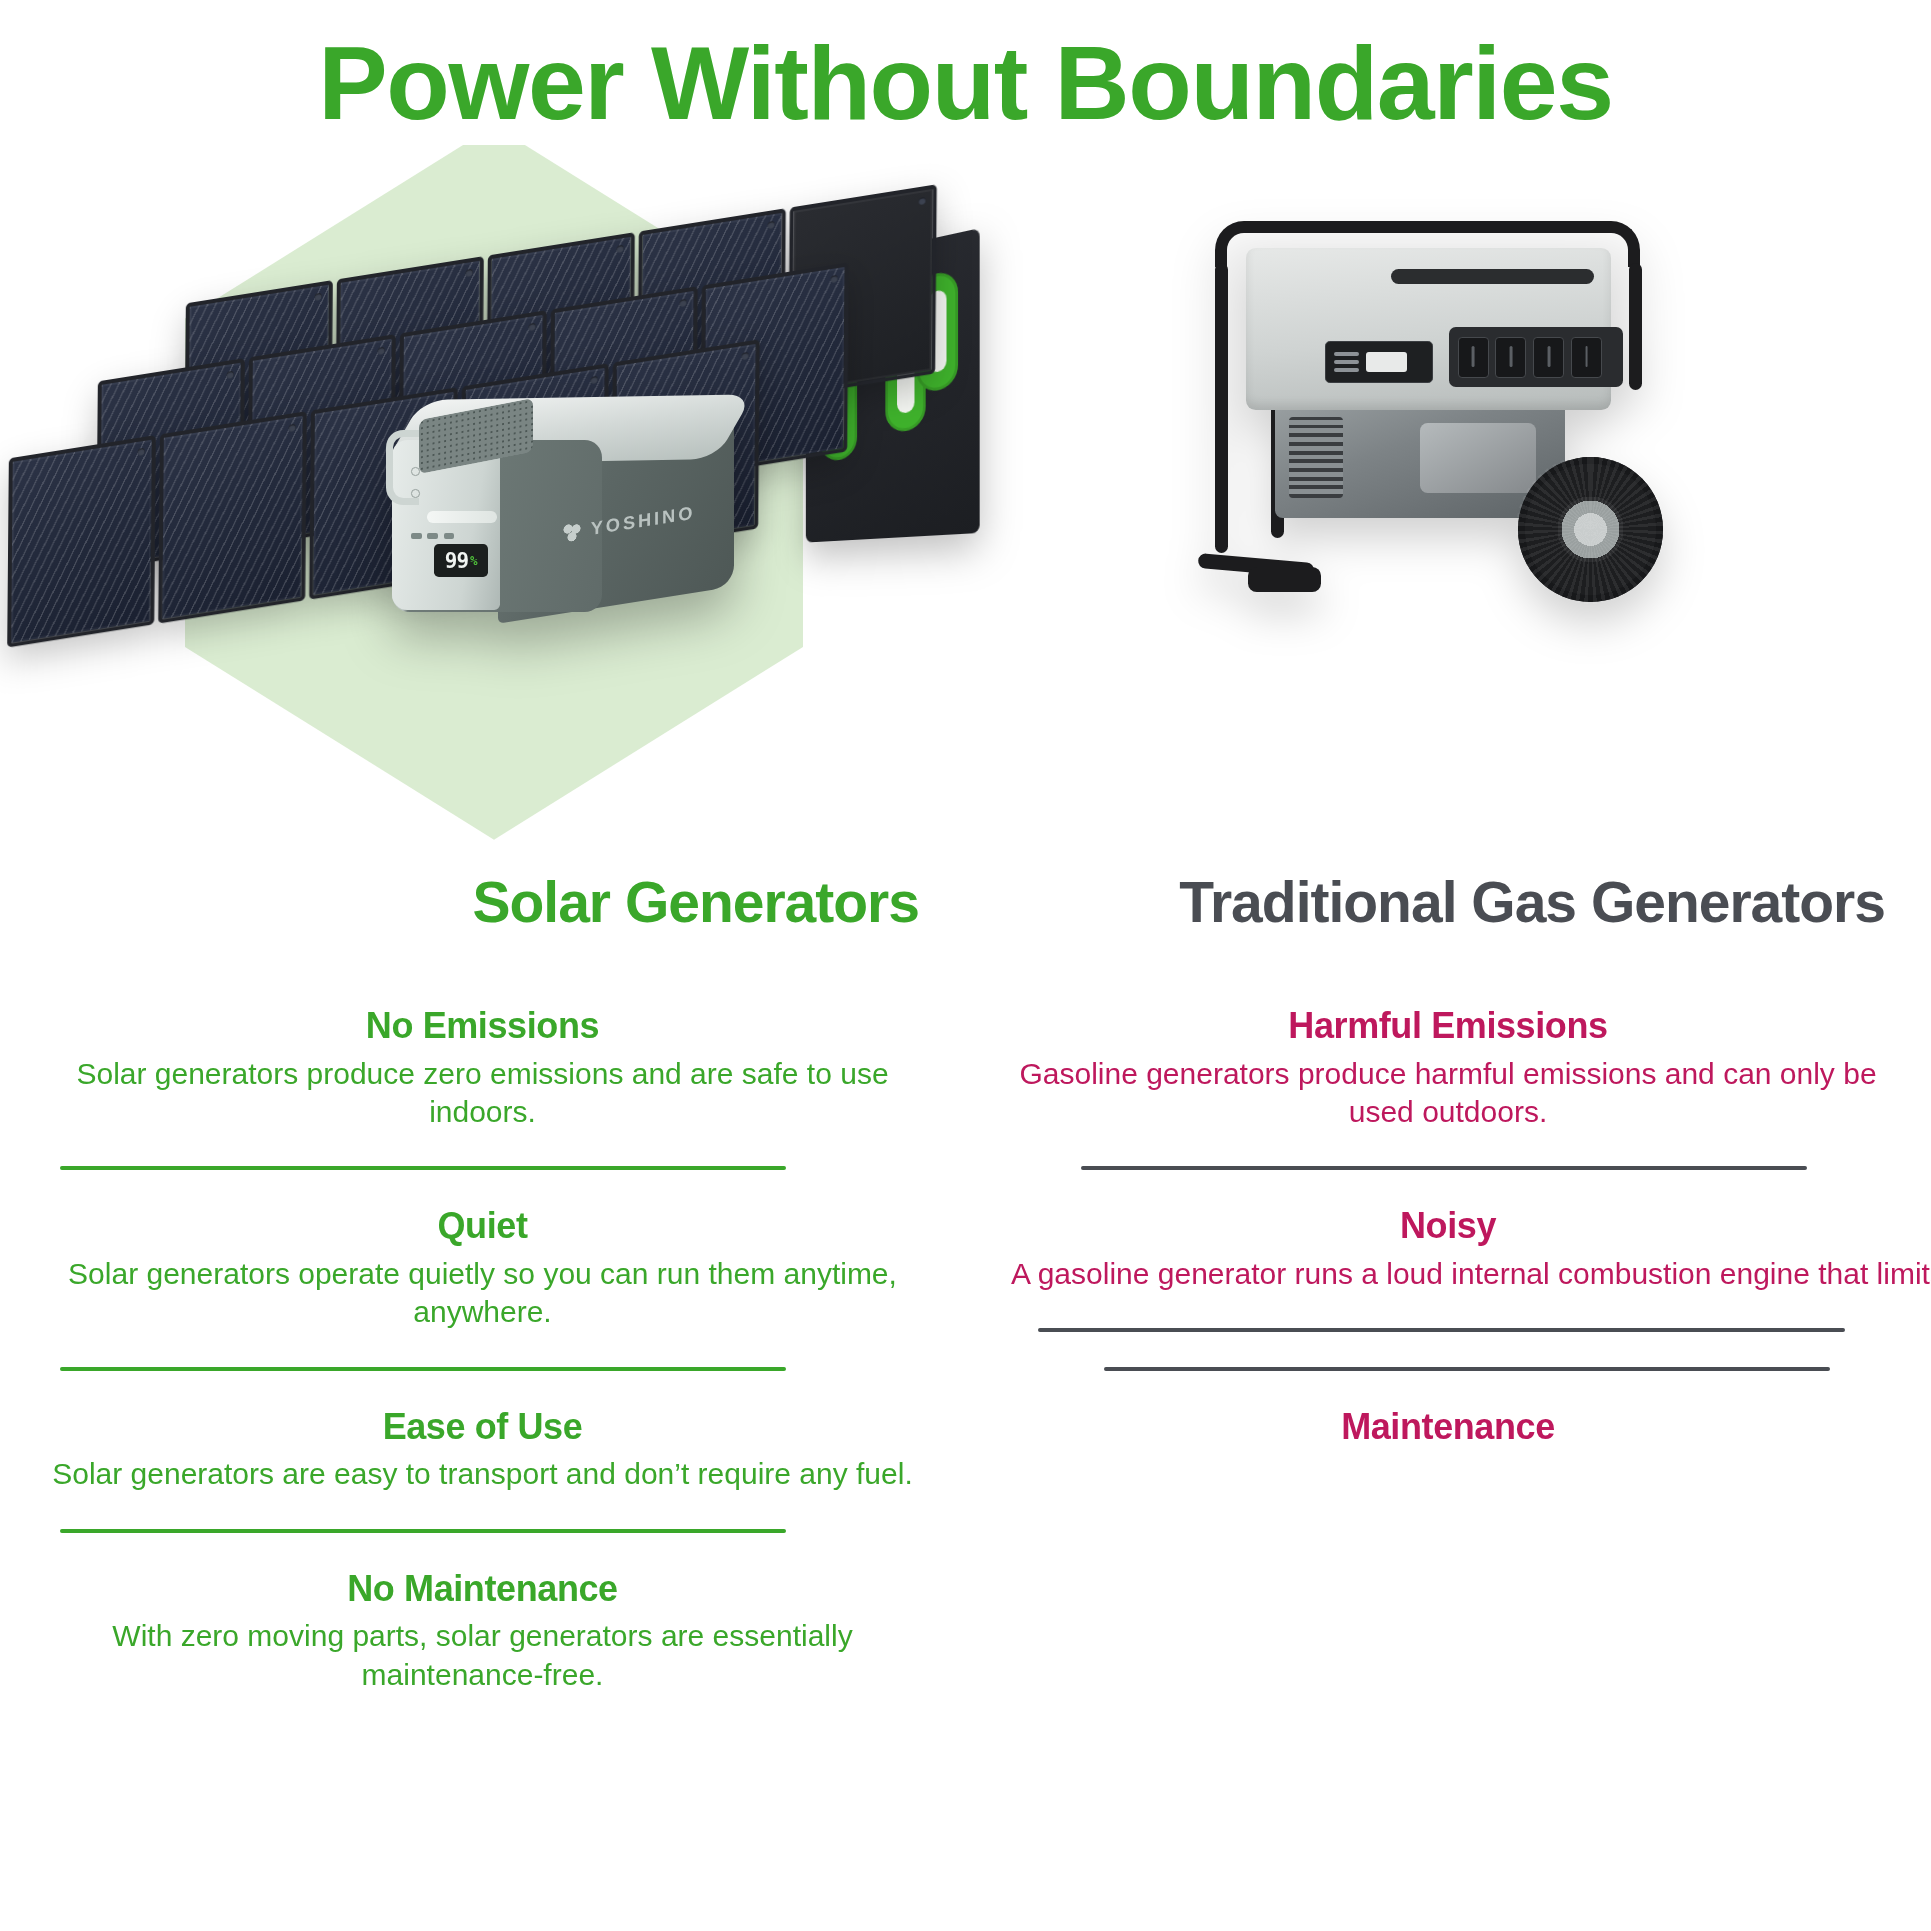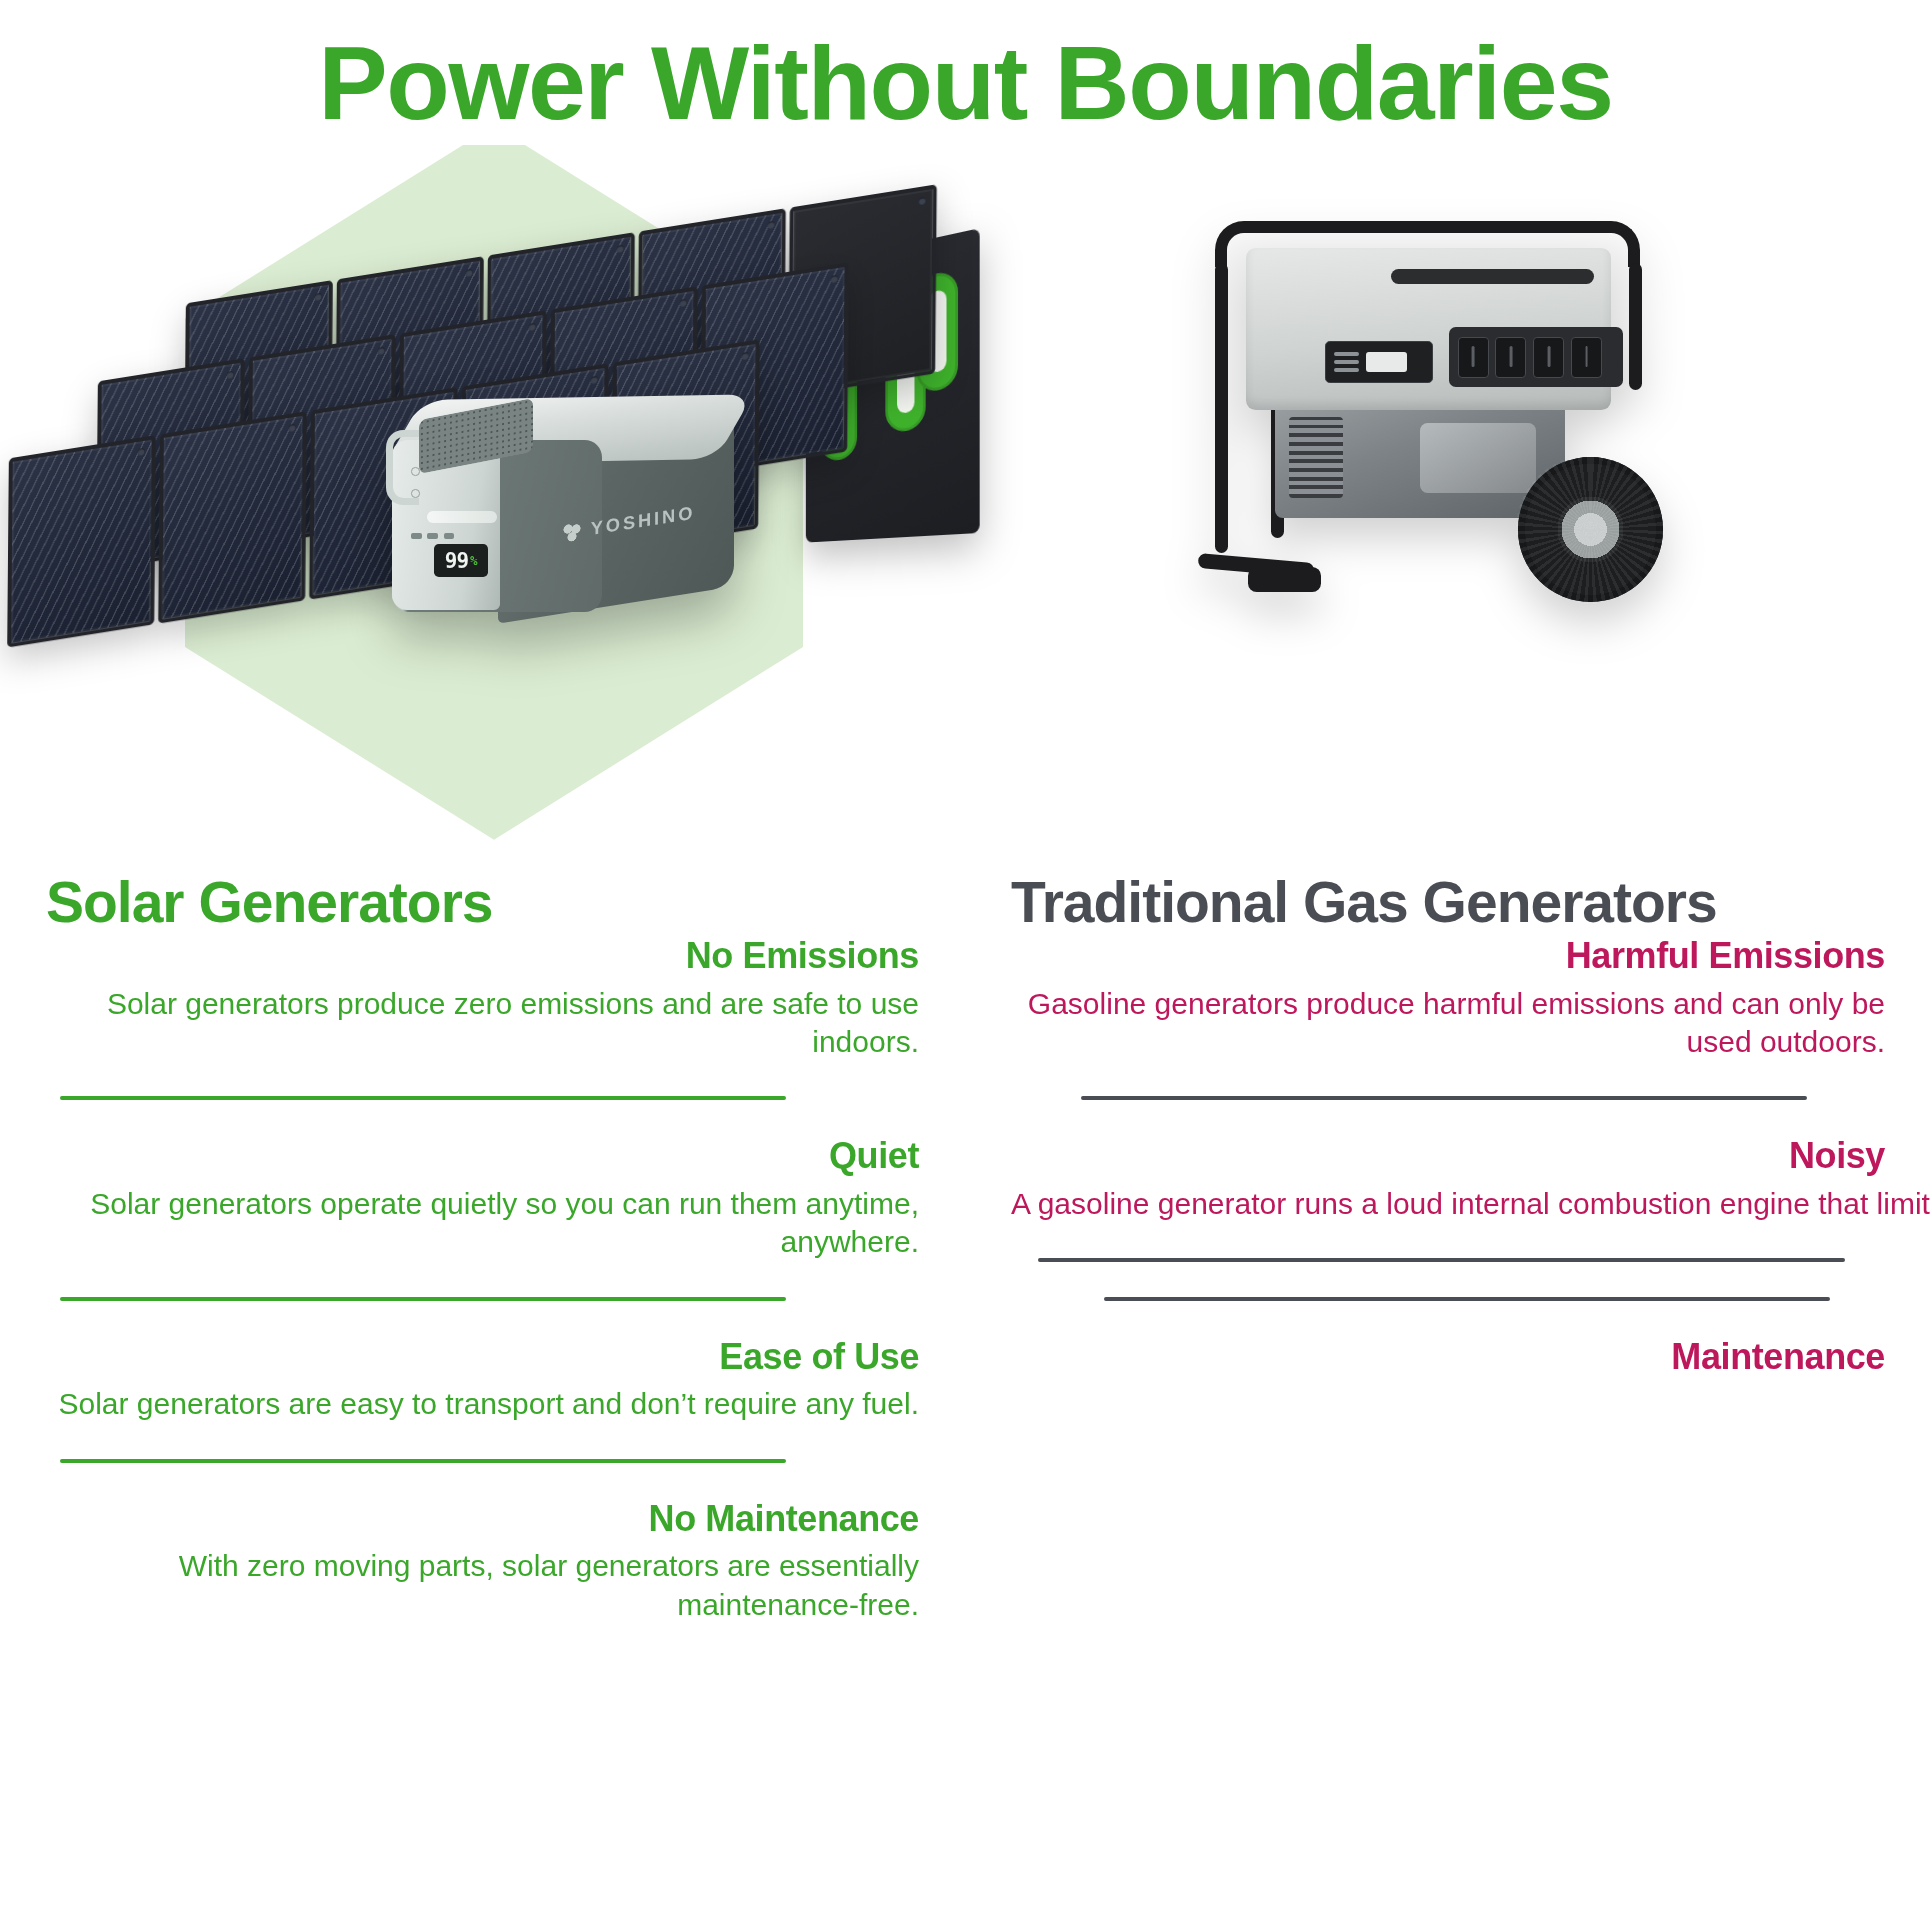--- a/index.html
+++ b/index.html
@@ -411,30 +411,31 @@
     width: 1931px;
     height: 1062px;
     display: flex;
   }
   .col {
     width: 966px;
     padding: 0 46px;
   }
 
   .col-heading {
-    text-align: left;
+    text-align: right;
     font-size: 57px;
     font-weight: 800;
     letter-spacing: -1px;
+    margin-bottom: 70px;
     white-space: nowrap;
   }
   .col-solar .col-heading { color: #3aa72a; }
   .col-gas   .col-heading { color: #4a4d53; }
 
-  .feature { text-align: right; }
+  .feature { text-align: center; }
   .feature-title {
     font-size: 36px;
     font-weight: 800;
     letter-spacing: -0.4px;
     margin-bottom: 7.7px;
   }
   .feature-desc {
     font-size: 30px;
     line-height: 1.28;
     font-weight: 400;

